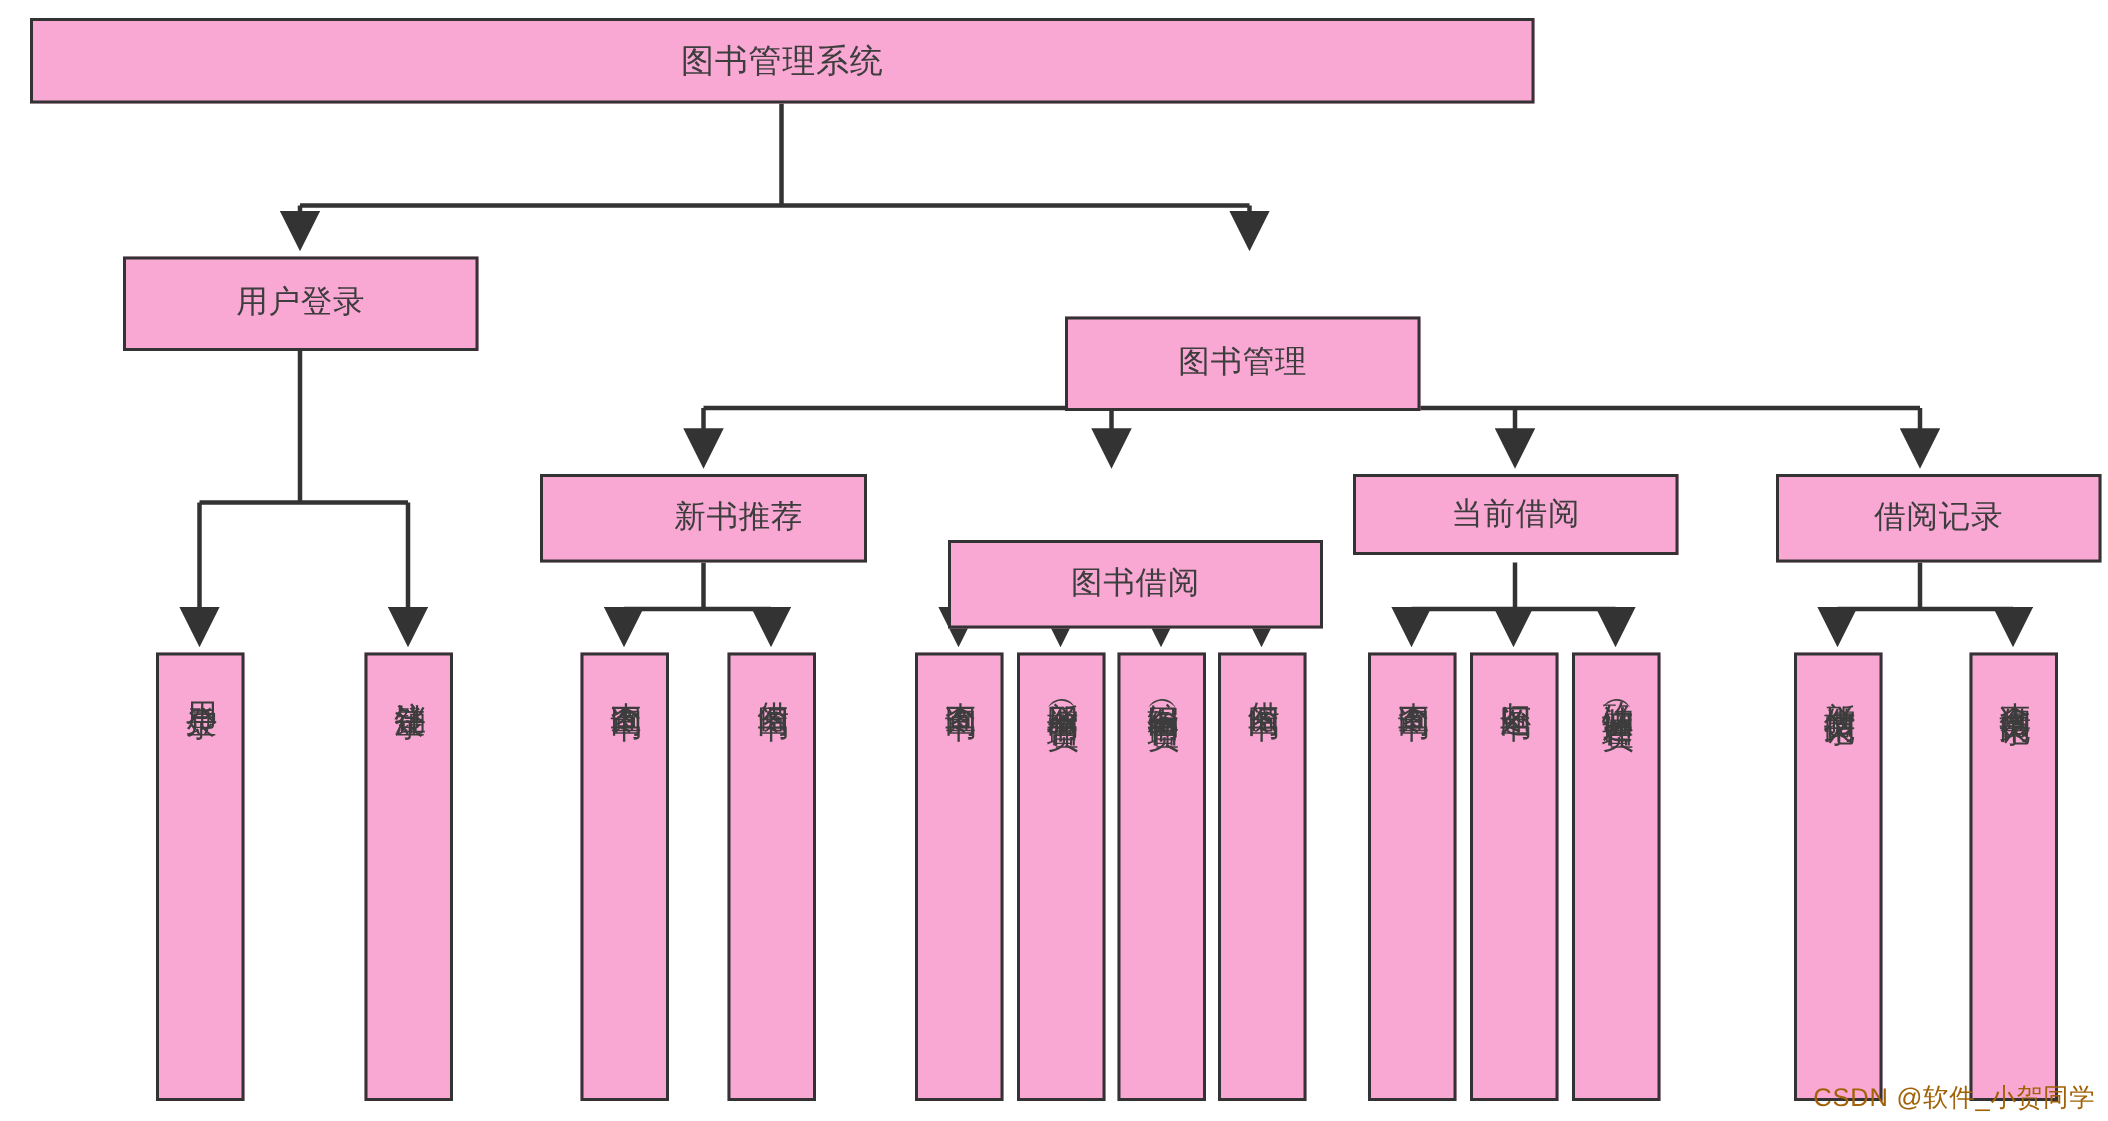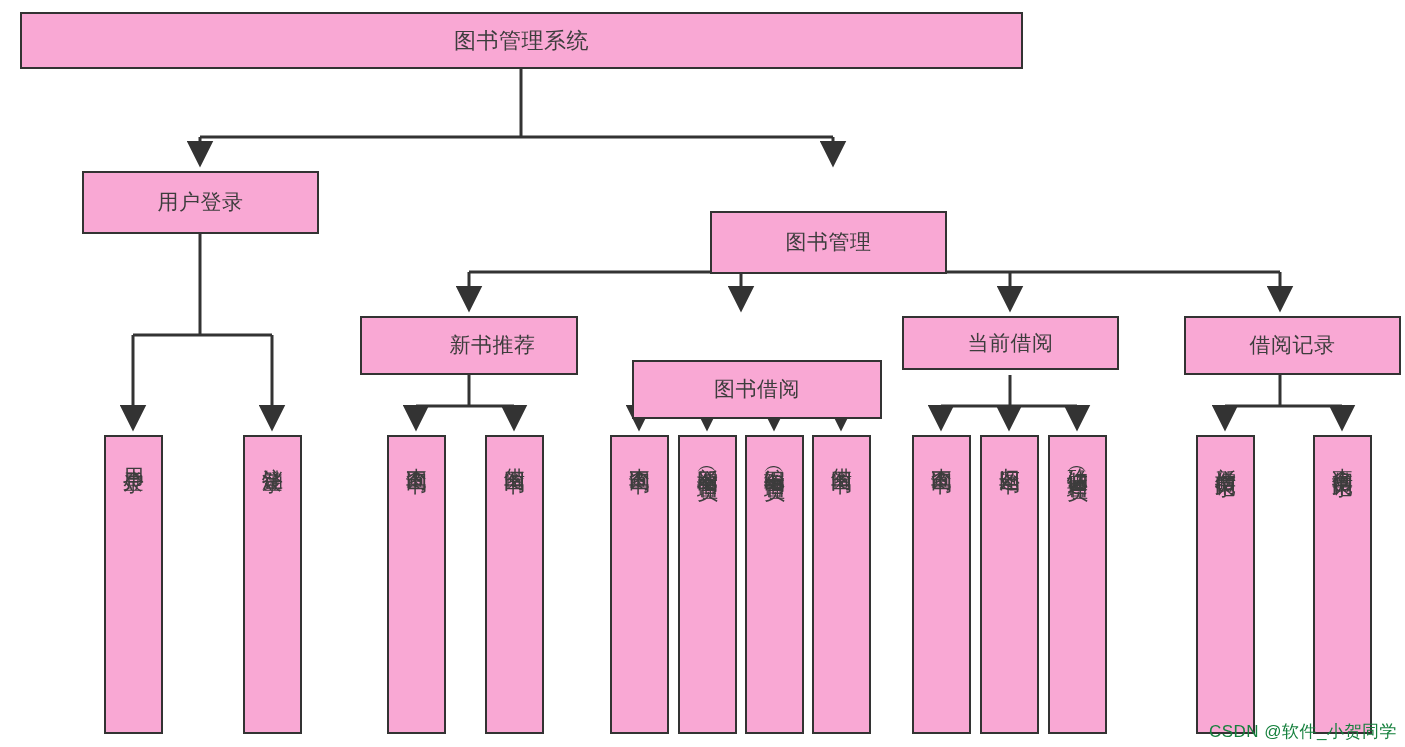--- a/index.html
+++ b/index.html
@@ -61,21 +61,21 @@
     font-size: 21px;
     letter-spacing: 2px;
     line-height: 1.05;
     white-space: nowrap;
   }
   .watermark {
     position: absolute;
     right: 8px;
     bottom: 4px;
     font-size: 17px;
-    color: #15803d;
+    color: #a16207;
     letter-spacing: 0.5px;
     z-index: 5;
     white-space: nowrap;
   }
 </style>
 </head>
 <body>
 
 <div id="canvas">
 

